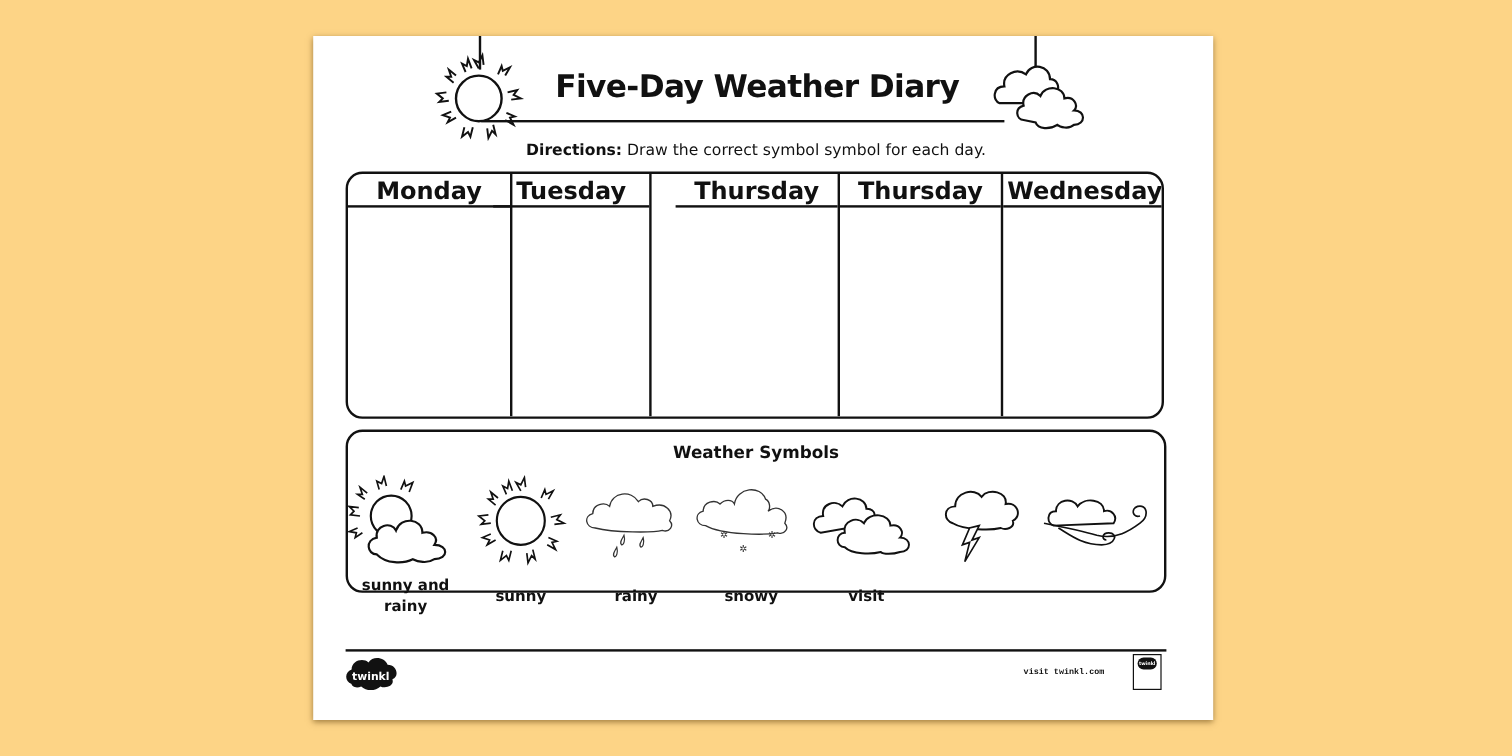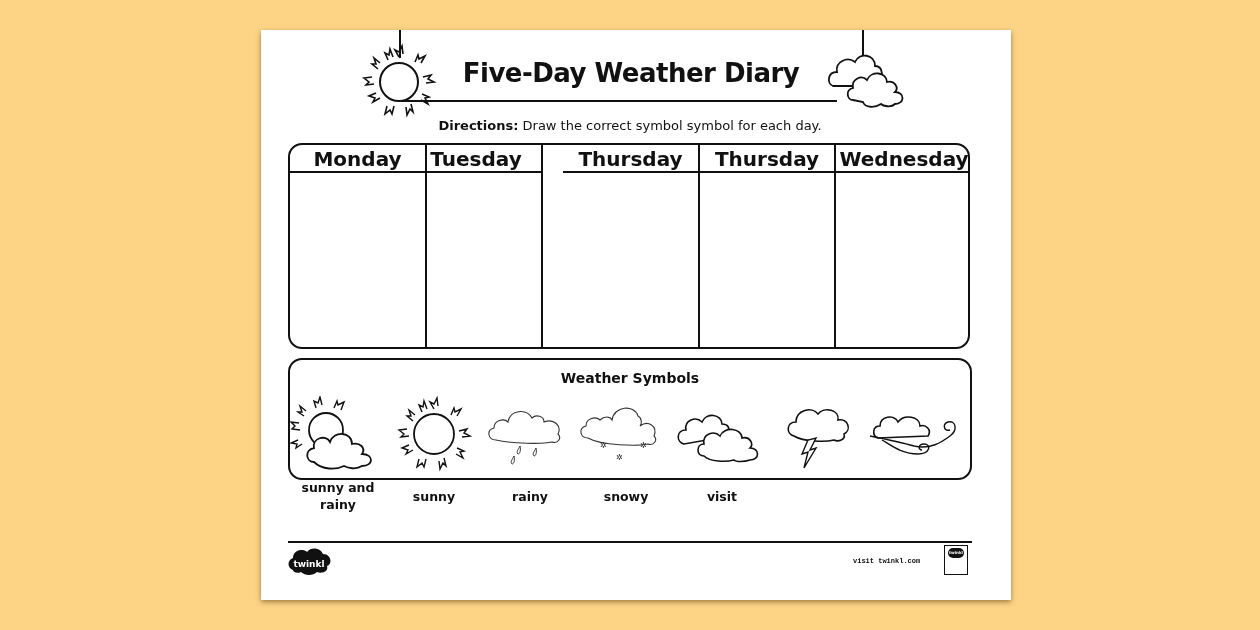--- a/index.html
+++ b/index.html
@@ -25,21 +25,21 @@
     position:absolute; left:27px; top:113px; width:682px; height:206px;
     border:2px solid #111; border-radius:14px; box-sizing:border-box; overflow:hidden;
   }
   .col { position:absolute; top:0; height:100%; border-right:2px solid #111; box-sizing:border-box; }
   .col:last-child { border-right:none; }
   .col-head {
     height:28px; border-bottom:2px solid #111; box-sizing:border-box;
     text-align:center; font-size:20px; font-weight:bold; line-height:28px;
   }
   .symbols {
-    position:absolute; left:27px; top:328px; width:684px; height:122px;
+    position:absolute; left:27px; top:328px; width:684px; height:136px;
     border:2px solid #111; border-radius:14px; box-sizing:border-box;
   }
   .symbols-title { position:absolute; top:10px; left:0; width:100%; text-align:center; font-size:14px; font-weight:bold; }
   .sym { position:absolute; top:36px; width:96px; text-align:center; }
   .sym svg { display:block; margin:0 auto; }
   .sym-label { position:absolute; top:80px; left:0; width:100%; font-size:12.5px; font-weight:bold; line-height:17px; display:flex; align-items:center; justify-content:center; height:40px; }
   .footer-line { position:absolute; left:27px; top:511px; width:684px; height:2px; background:#111; }
   .logo { position:absolute; left:26px; top:518px; }
   .visit { position:absolute; left:592px; top:527px; font-size:7px; font-weight:bold;font-family:Liberation Mono, monospace; }
   .badge { position:absolute; left:683px; top:515px; width:24px; height:30px; border:1.5px solid #111; box-sizing:border-box; background:#fff; }

